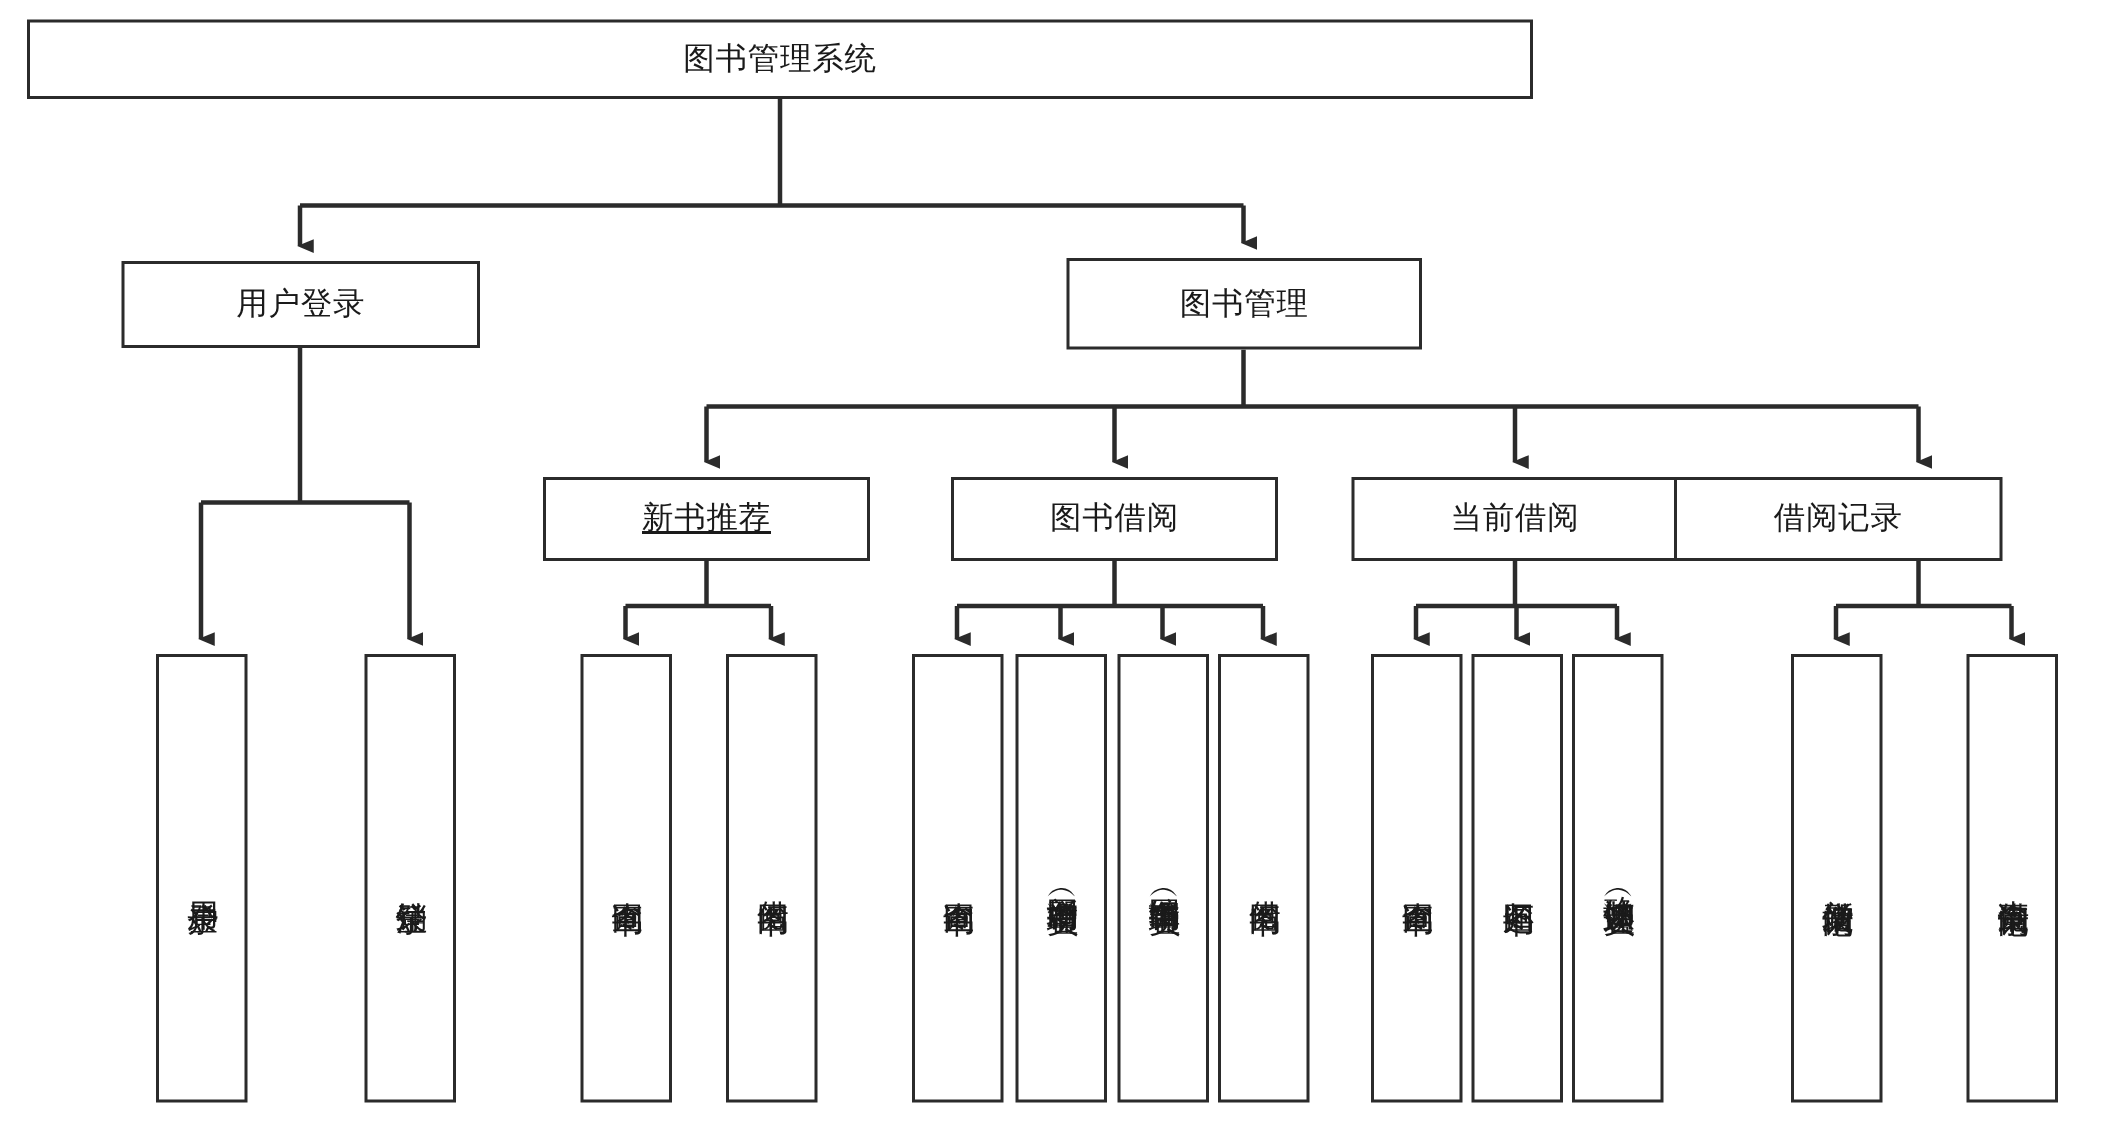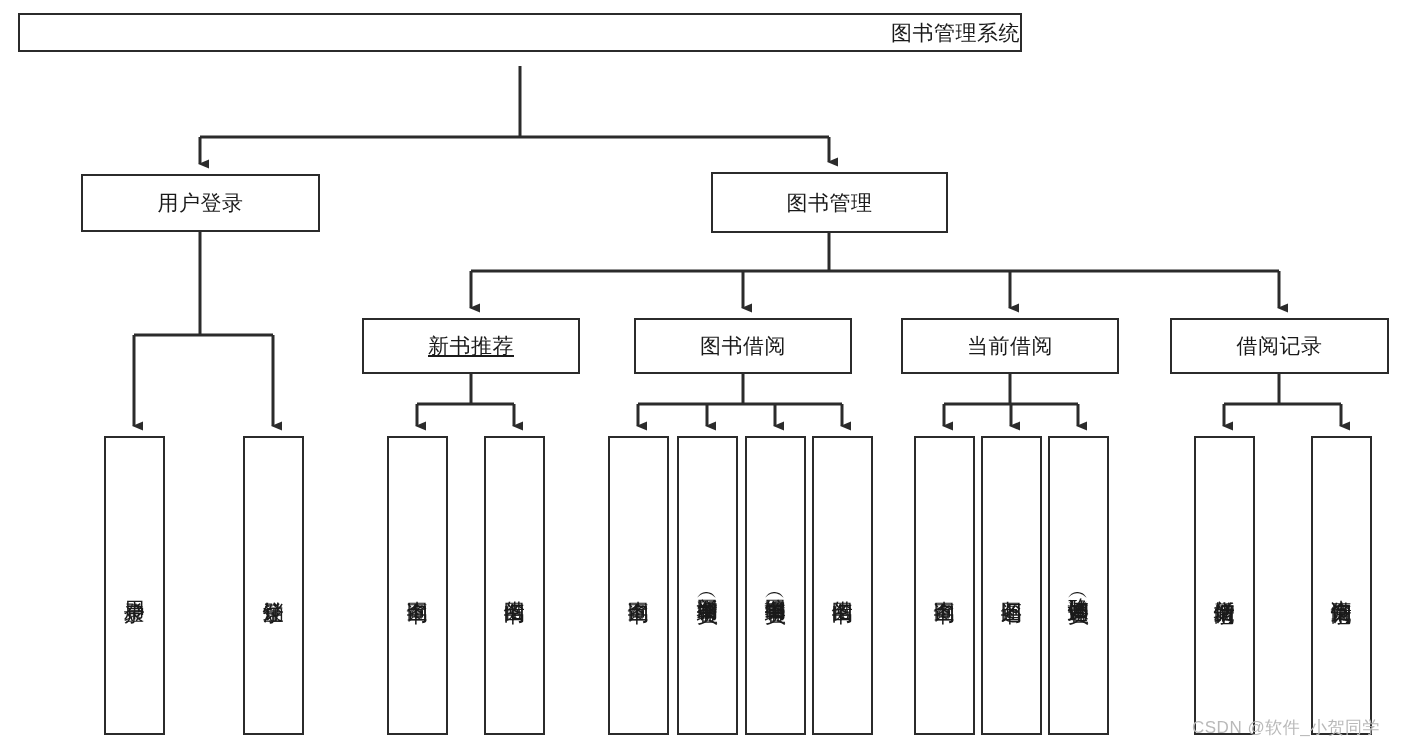--- a/index.html
+++ b/index.html
@@ -110,41 +110,41 @@
       <path d="M 1011 404 L 1011 426" marker-end="url(#arrow)"></path>
       <path d="M 1078 404 L 1078 426" marker-end="url(#arrow)"></path>
 
       <path d="M 1279 374 L 1279 404"></path>
       <path d="M 1224 404 L 1341 404"></path>
       <path d="M 1224 404 L 1224 426" marker-end="url(#arrow)"></path>
       <path d="M 1341 404 L 1341 426" marker-end="url(#arrow)"></path>
     </g>
   </svg>
 
-  <div class="node h-node" style="left:18px; top:13px; width:1004px; height:39px;justify-content:flex-end;">
+  <div class="node h-node" style="left:18px; top:13px; width:1004px; height:53px;">
     <span>图书管理系统</span>
   </div>
 
   <div class="node h-node" style="left:81px; top:174px; width:239px; height:58px;">
     <span>用户登录</span>
   </div>
   <div class="node h-node" style="left:711px; top:172px; width:237px; height:61px;text-align:center;">
     <span>图书管理</span>
   </div>
 
   <div class="node h-node" style="left:362px; top:318px; width:218px; height:56px;text-decoration:underline;">
     <span>新书推荐</span>
   </div>
   <div class="node h-node" style="left:634px; top:318px; width:218px; height:56px;">
     <span>图书借阅</span>
   </div>
   <div class="node h-node" style="left:901px; top:318px; width:218px; height:56px;justify-content:center;">
     <span>当前借阅</span>
   </div>
-  <div class="node h-node" style="left:1170px; top:318px; width:219px; height:56px;">
+  <div class="node h-node" style="left:1116px; top:318px; width:219px; height:56px;">
     <span>借阅记录</span>
   </div>
 
   <div class="node v-node" style="left:104px; top:436px; width:61px; height:299px;">
     <span class="v-text">用户登录</span>
   </div>
   <div class="node v-node" style="left:243px; top:436px; width:61px; height:299px;">
     <span class="v-text">注销登录</span>
   </div>
 
@@ -178,15 +178,14 @@
     <span class="v-text">确认归还（管理员）</span>
   </div>
 
   <div class="node v-node" style="left:1194px; top:436px; width:61px; height:299px;">
     <span class="v-text">新增借阅记录</span>
   </div>
   <div class="node v-node" style="left:1311px; top:436px; width:61px; height:299px;">
     <span class="v-text">查询借阅记录</span>
   </div>
 
-  <div class="watermark" style="left:1192px; top:716px;">CSDN @软件_小贺同学</div>
 
 </div>
 
 </body></html>

